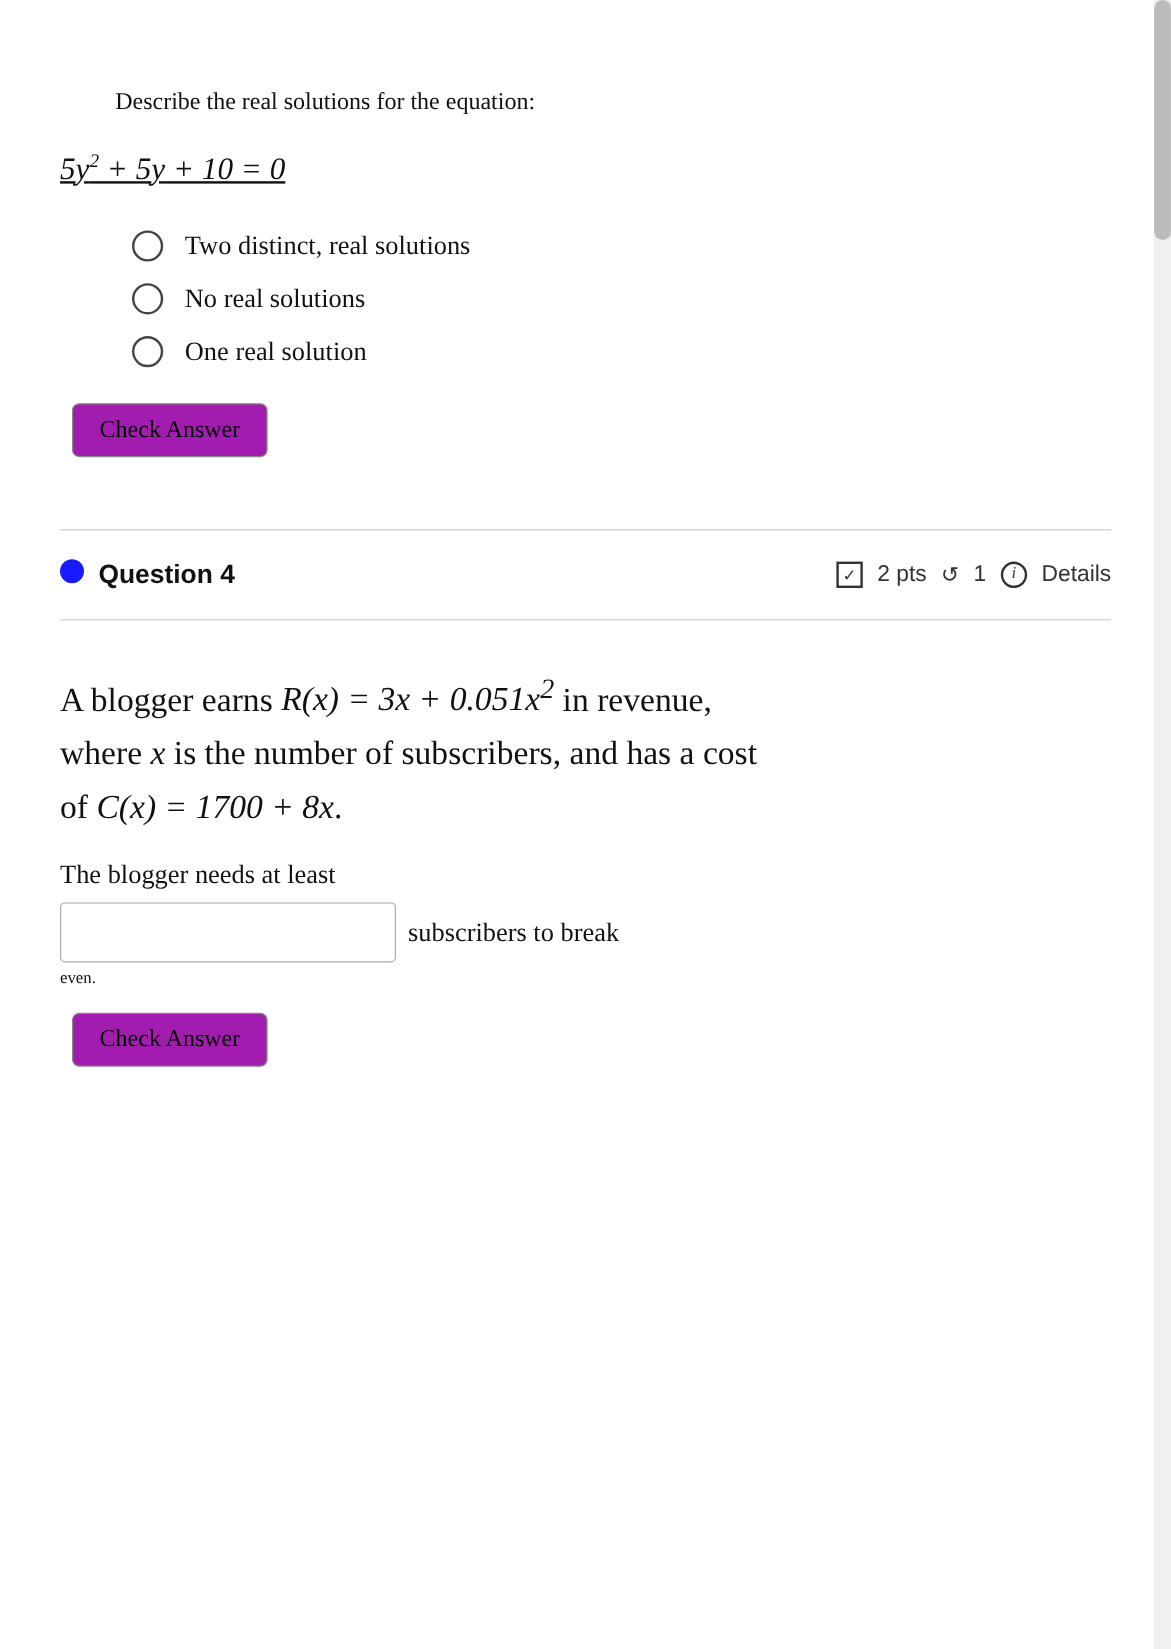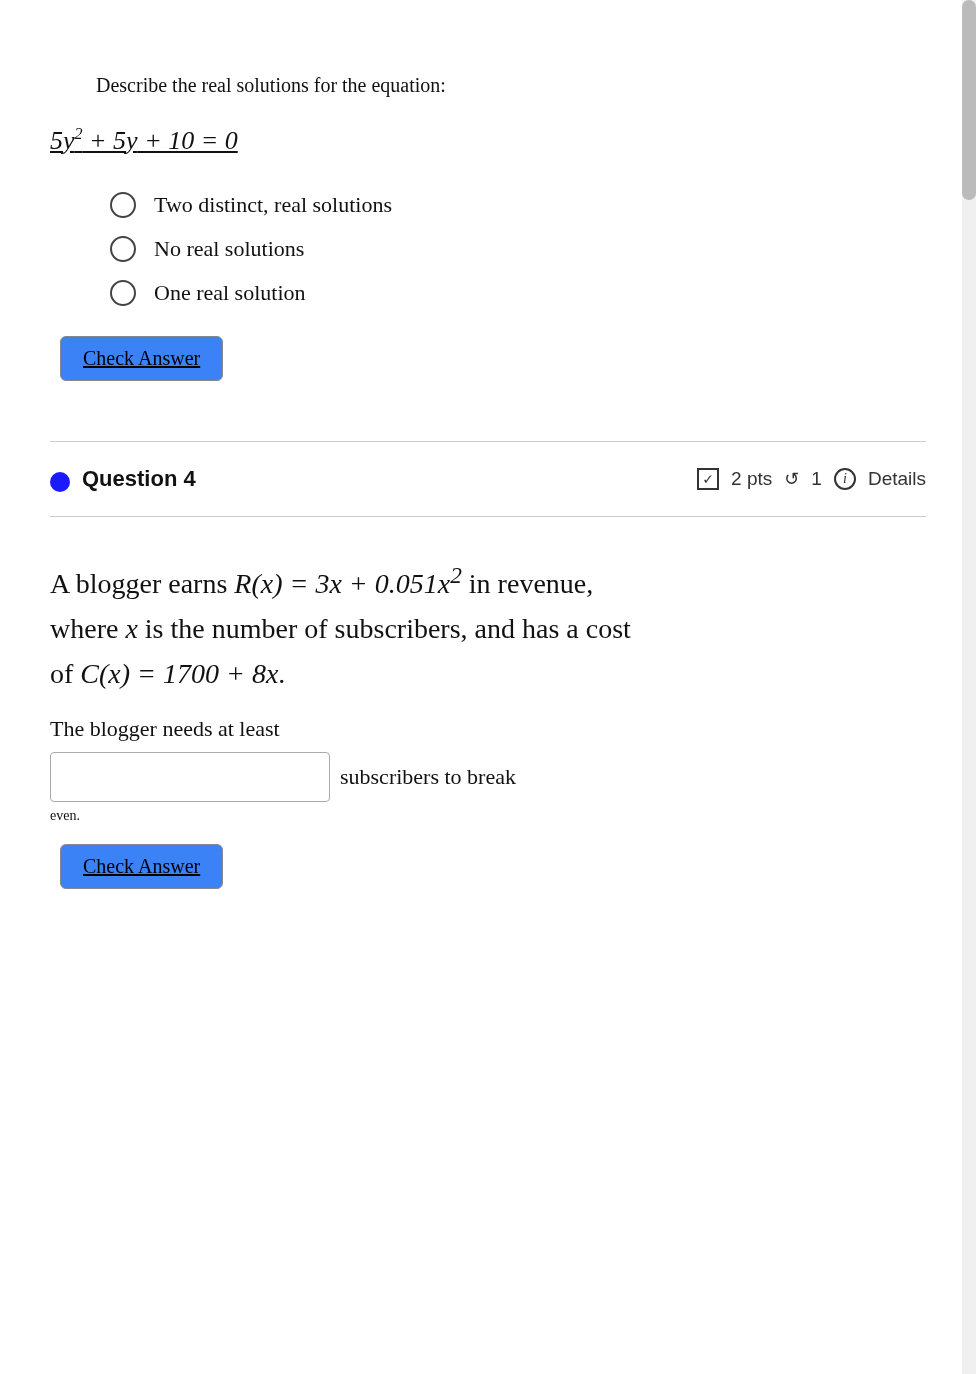--- a/index.html
+++ b/index.html
@@ -70,45 +70,44 @@
 
     .radio-label {
       font-size: 22px;
     }
 
     .check-answer-btn {
       display: inline-block;
       padding: 10px 22px;
       border: 1.5px solid #888;
       border-radius: 6px;
-      background: #3b82f6;
+      background: #a21caf;
       font-size: 20px;
       font-family: 'Times New Roman', Times, serif;
       cursor: pointer;
       margin-bottom: 30px;
       margin-left: 10px;
-      text-decoration: underline;
     }
 
     .divider {
       border: none;
       border-top: 1.5px solid #cccccc;
       margin: 10px 0;
     }
 
     .question-header {
       display: flex;
       align-items: center;
       justify-content: space-between;
       padding: 14px 0 14px 0;
     }
 
     .question-title {
       display: flex;
-      align-items: flex-end;
+      align-items: flex-start;
       gap: 12px;
       font-size: 22px;
       font-weight: bold;
       font-family: Arial, sans-serif;
     }
 
     .bullet-dot {
       width: 20px;
       height: 20px;
       border-radius: 50%;

